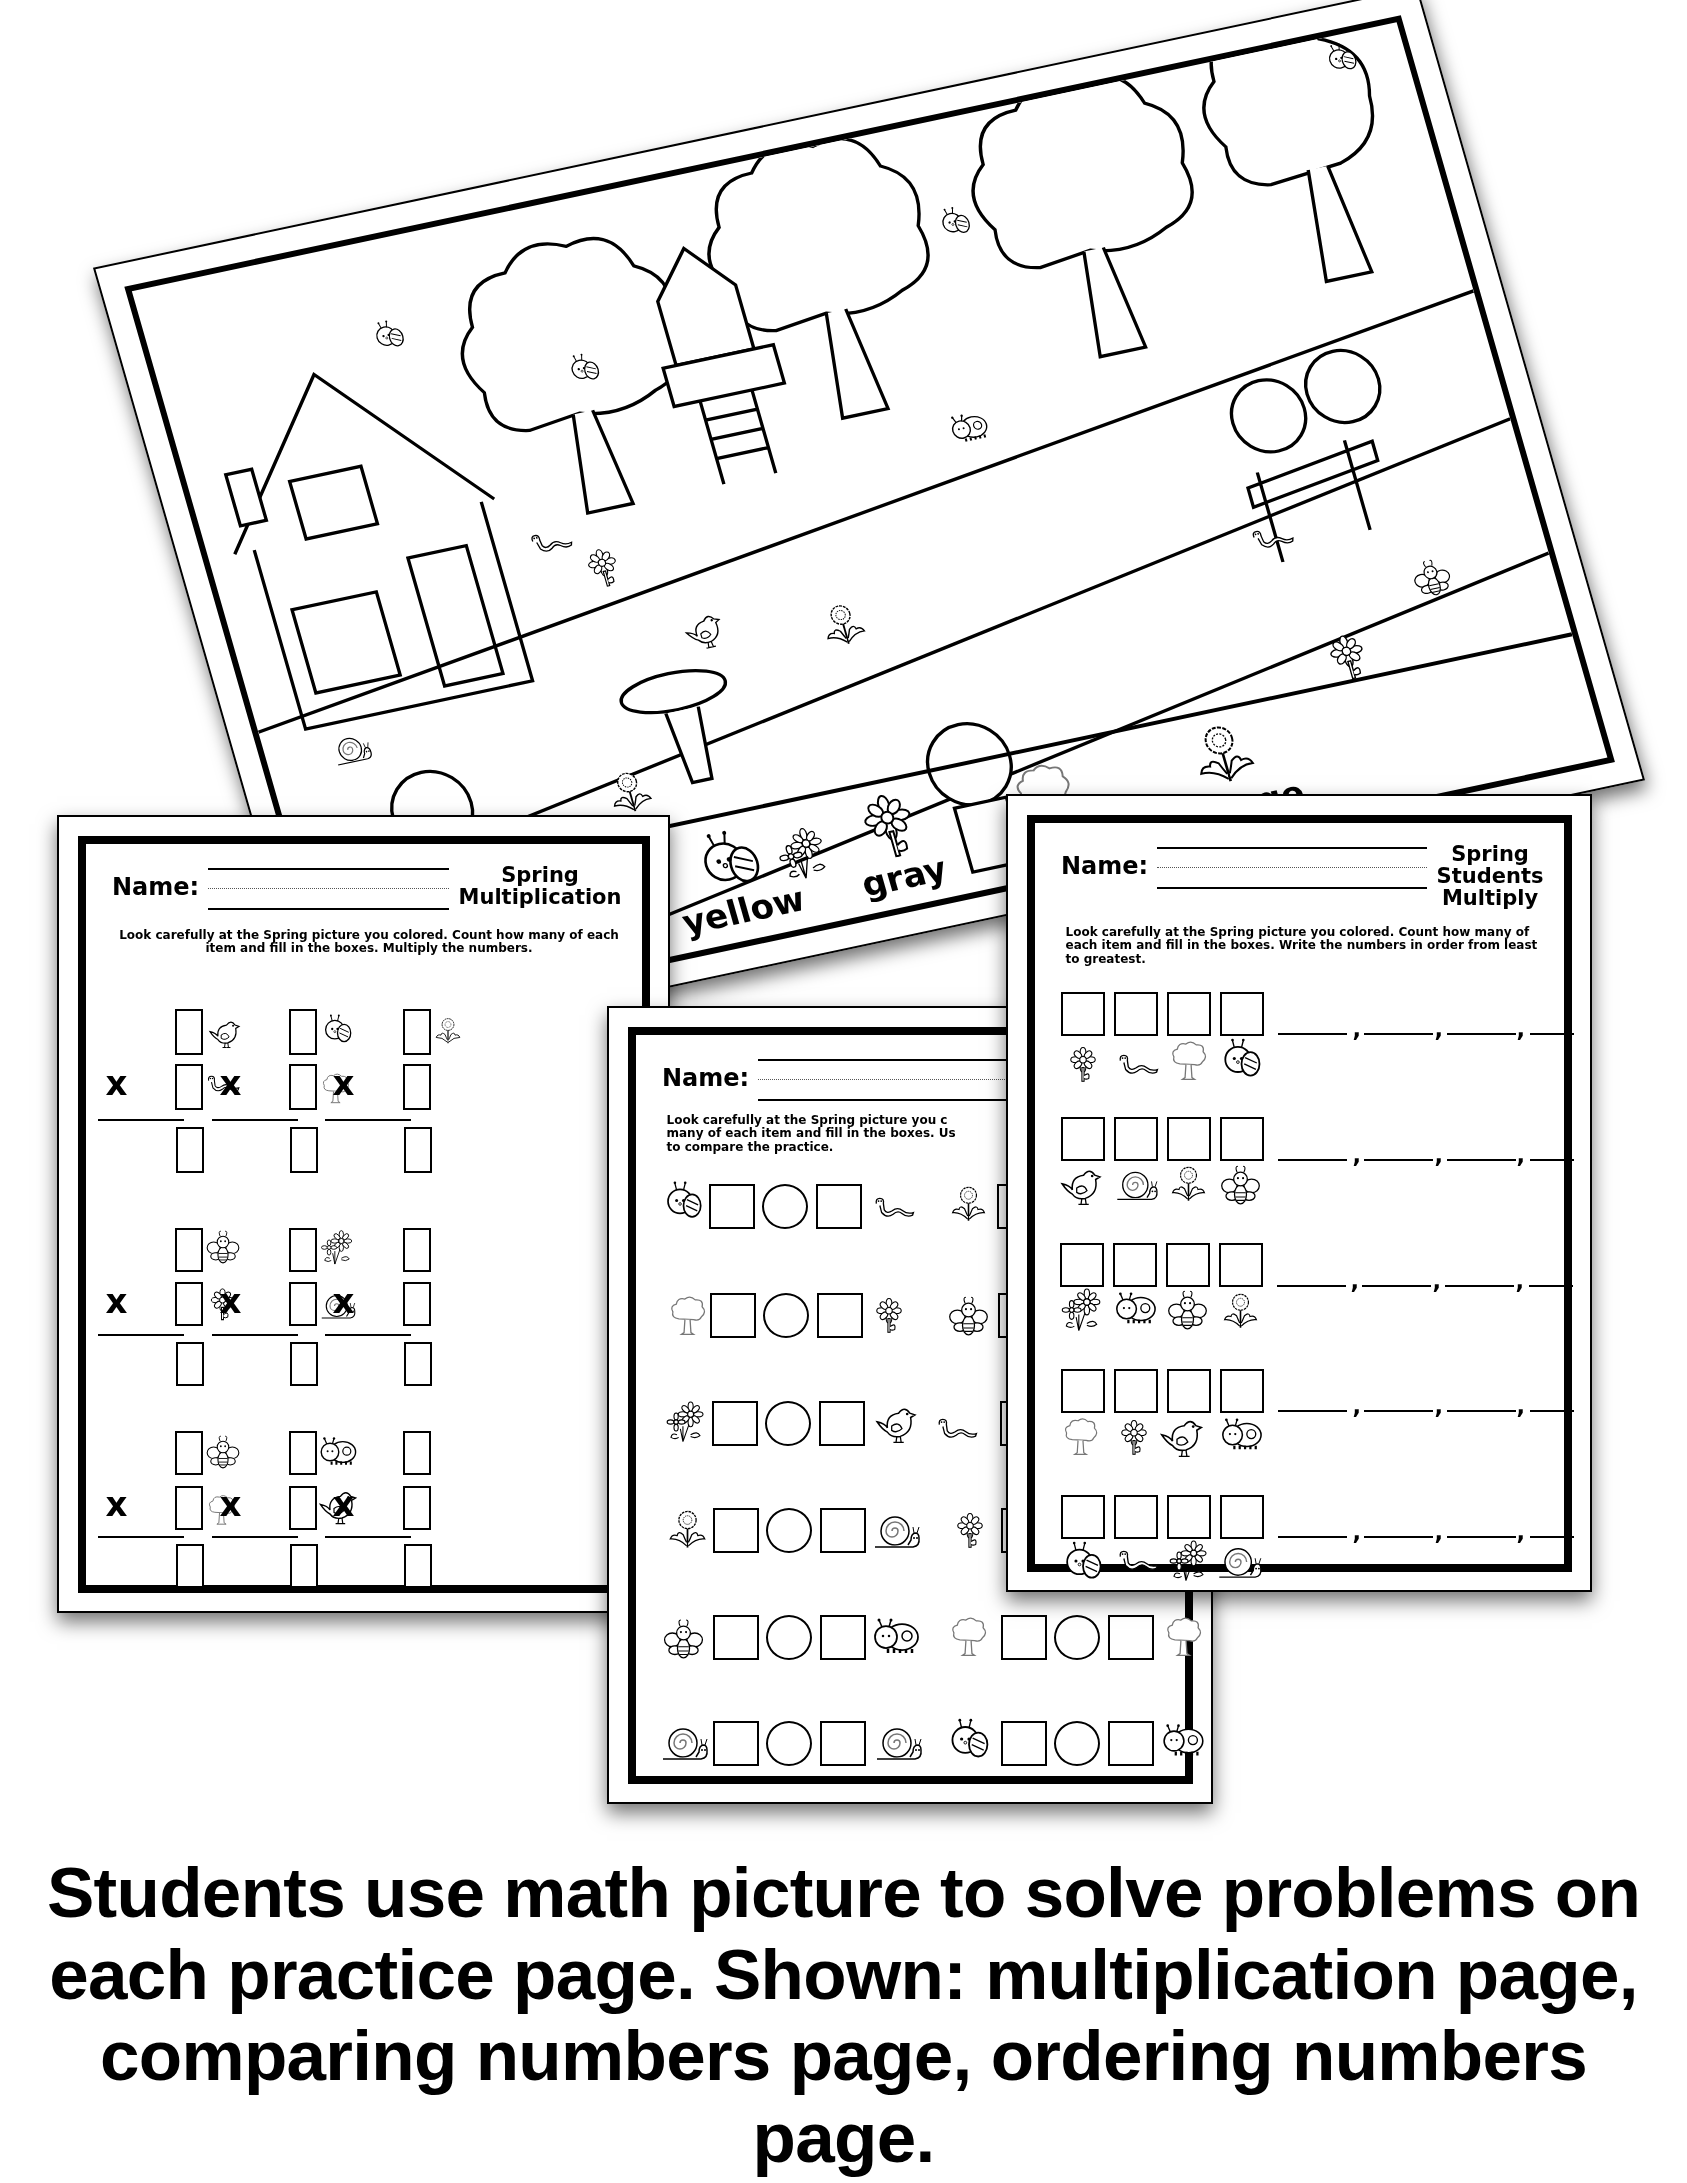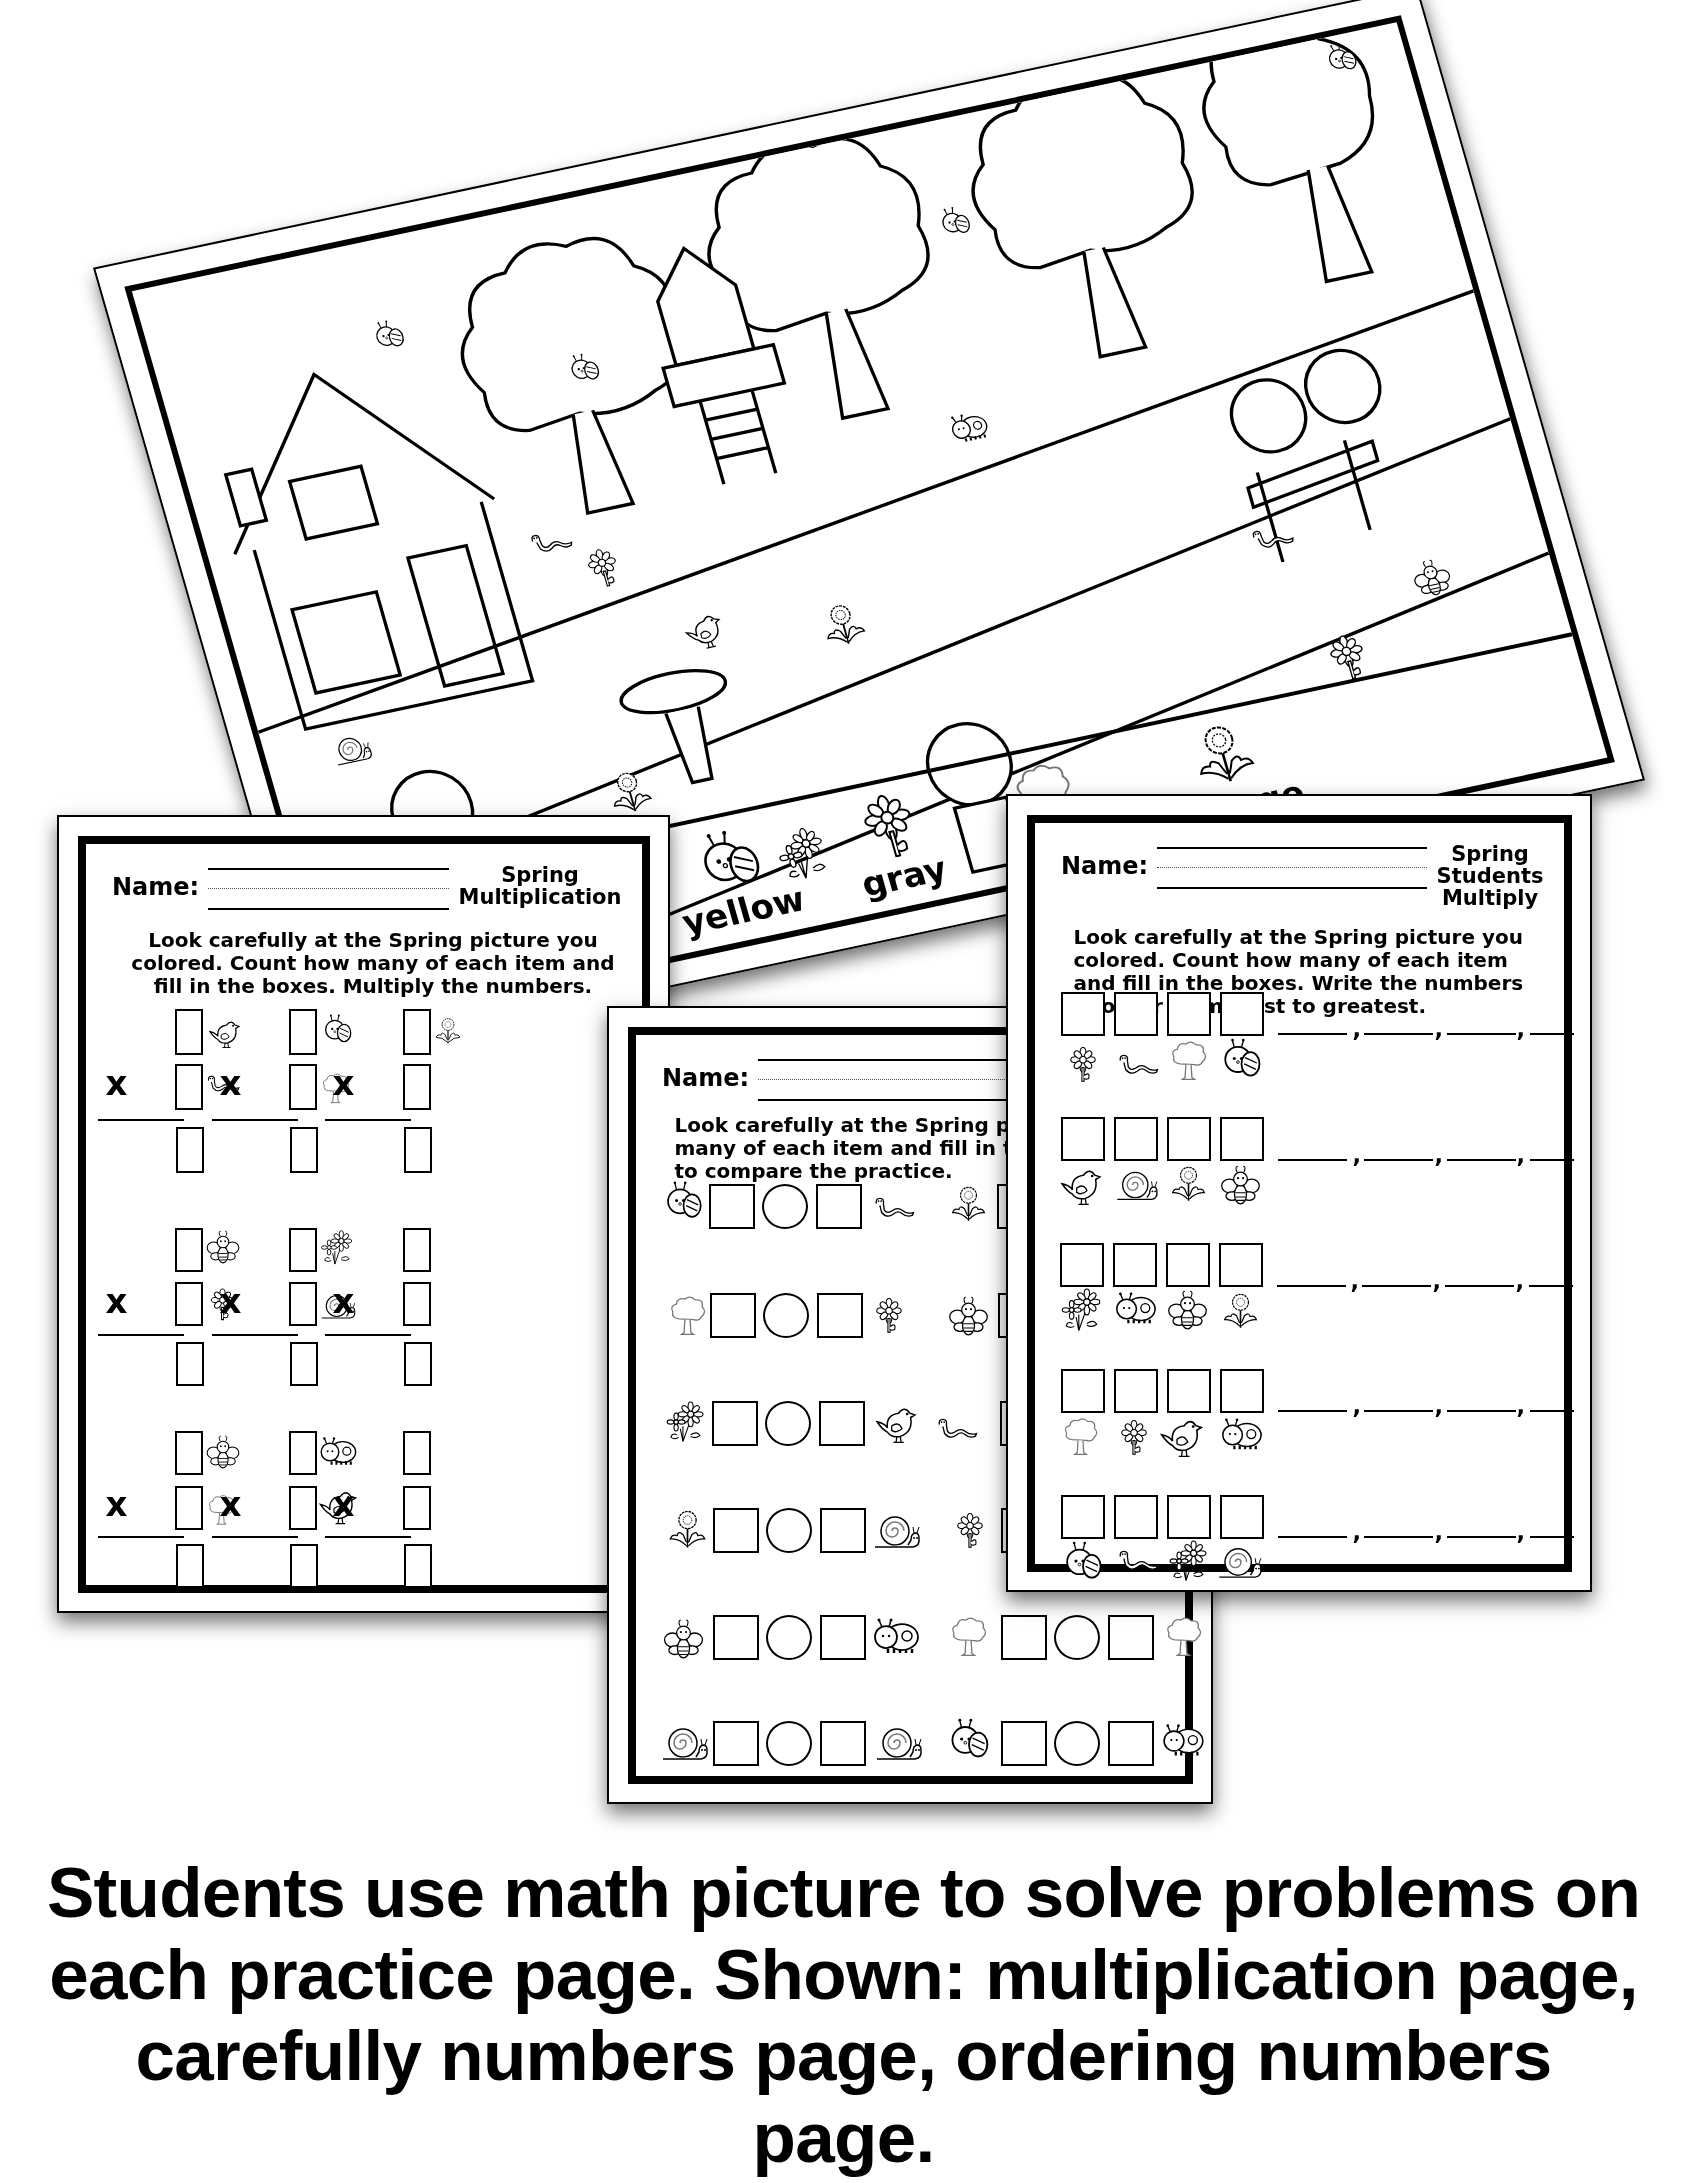--- a/index.html
+++ b/index.html
@@ -15,21 +15,21 @@
   .legend-item svg{width:73px;height:66px;}
   
   .ws .inner{left:18.5px;top:18.5px;right:18.5px;bottom:18.5px;}
   .hdr{position:absolute;left:26.5px;top:20px;right:20px;display:flex;align-items:flex-start;}
   .name-lbl{font-weight:bold;font-size:24px;margin-top:9.3px;}
   .name-lines{flex:1;margin:0 9.3px;position:relative;height:46px;}
   .name-lines .l1{position:absolute;top:4px;left:0;right:0;border-top:2px solid #000;}
   .name-lines .l2{position:absolute;top:24px;left:0;right:0;border-top:1.3px dotted #555;}
   .name-lines .l3{position:absolute;top:44px;left:0;right:0;border-top:2px solid #000;}
   .title{font-weight:bold;font-size:21px;text-align:center;line-height:1.05;}
-  .instr{position:absolute;left:39px;right:20px;font-weight:bold;font-size:20px;line-height:1.16;}
+  .instr{position:absolute;left:31px;right:20px;font-weight:bold;font-size:12px;line-height:1.16;}
   .box{position:absolute;border:2.6px solid #000;background:#fff;box-sizing:border-box;}
   .circ{position:absolute;border:2.6px solid #000;border-radius:50%;background:#fff;box-sizing:border-box;}
   .ico{position:absolute;}
   .times{position:absolute;font-weight:bold;font-size:34px;line-height:1;}
   .rule{position:absolute;border-top:2.6px solid #000;}
   .blank{position:absolute;border-top:2px solid #000;}
   .comma{position:absolute;font-weight:bold;font-size:22.5px;}
   #mult{left:57px;top:815px;width:609px;height:794px;z-index:2;}
   #compare{left:607px;top:1006px;width:602px;height:794px;z-index:3;}
   #order{left:1006px;top:794px;width:582px;height:794px;z-index:4;}
@@ -593,14 +593,14 @@
     <div class="blank" style="left:243px;top:713px;width:69px;"></div>
     <span class="comma" style="left:318px;top:696px;">,</span>
     <div class="blank" style="left:329px;top:713px;width:69px;"></div>
     <span class="comma" style="left:400px;top:696px;">,</span>
     <div class="blank" style="left:412px;top:713px;width:69px;"></div>
     <span class="comma" style="left:482px;top:696px;">,</span>
     <div class="blank" style="left:495px;top:713px;width:44px;"></div>
   </div>
 </div>
 
-<div class="caption">Students use math picture to solve problems on each practice page. Shown: multiplication page, carefully numbers page, ordering numbers page.</div>
+<div class="caption">Students use math picture to solve problems on each practice page. Shown: multiplication page, comparing numbers page, ordering numbers page.</div>
 
 
 </body></html>

